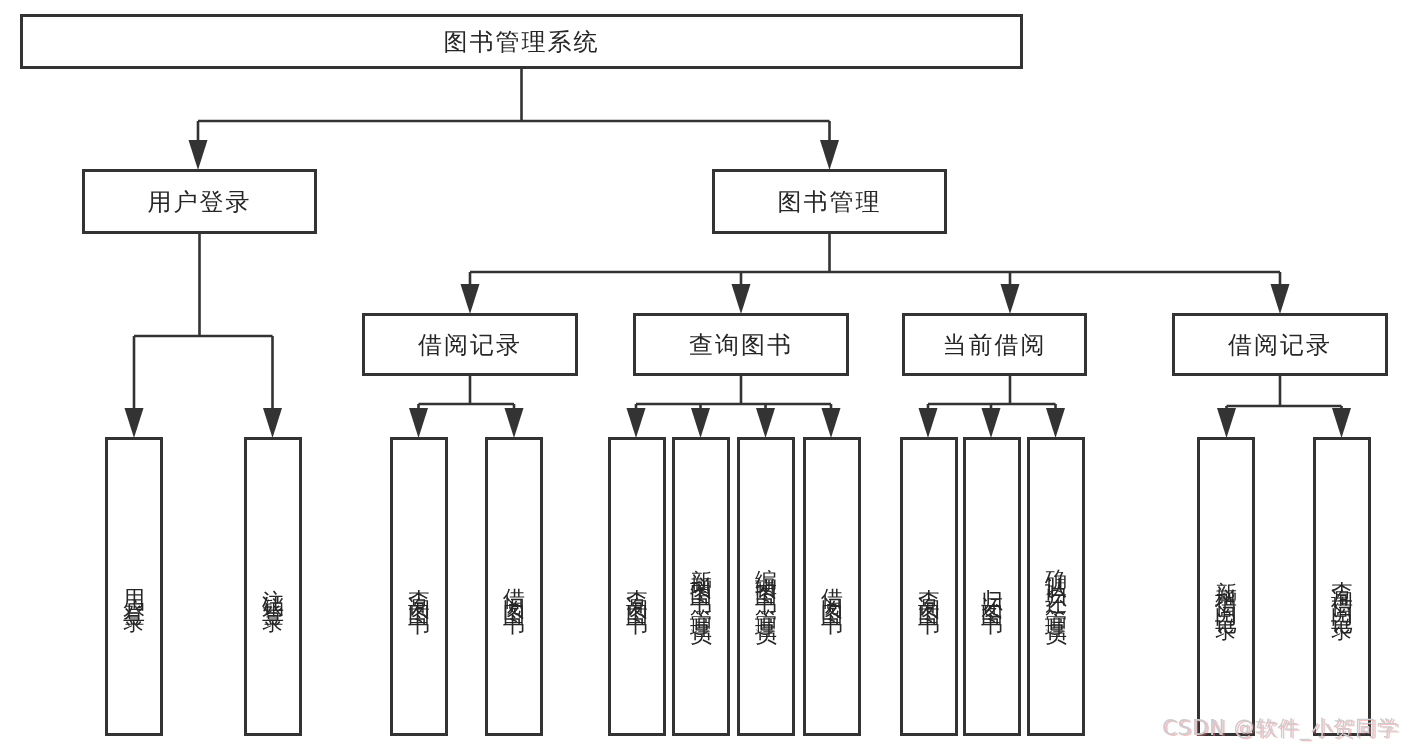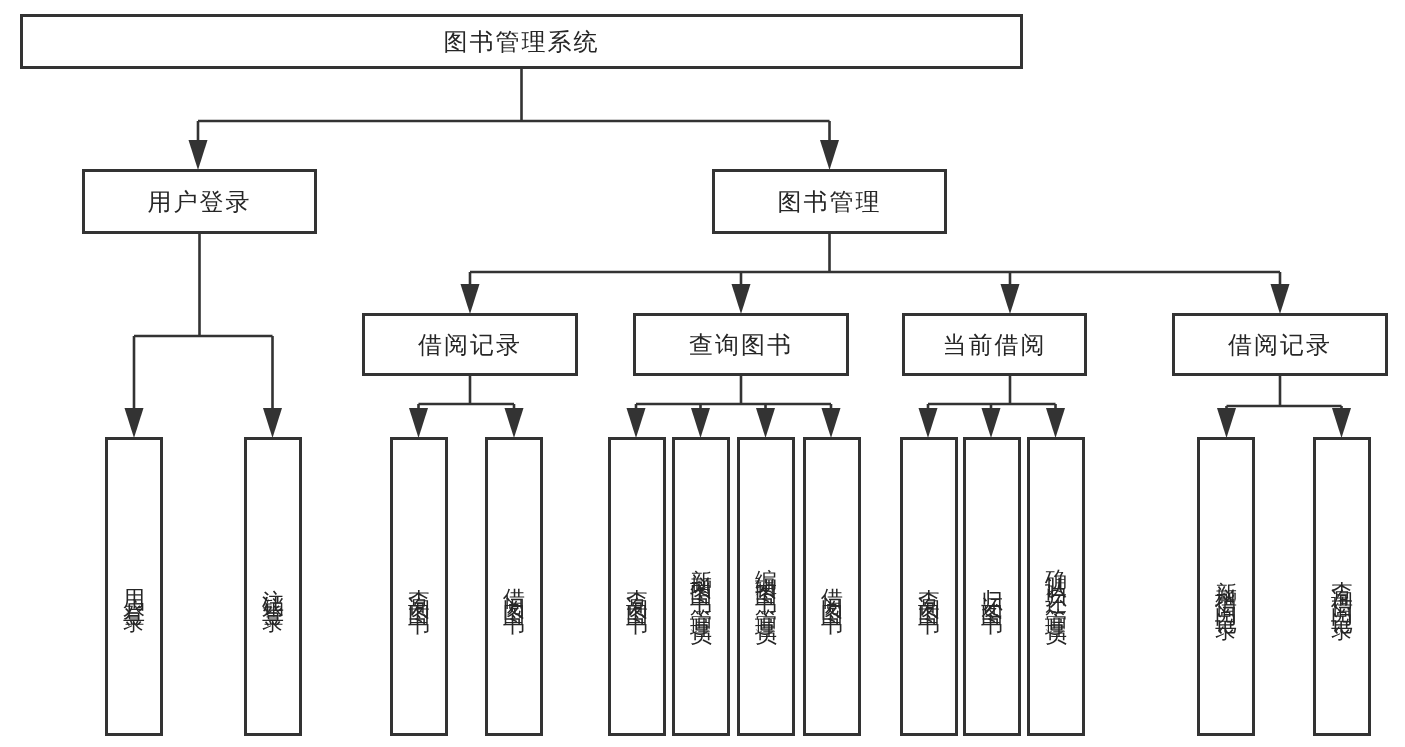--- a/index.html
+++ b/index.html
@@ -144,13 +144,14 @@
   <div class="node leaf lf-7">编辑图书（管理员）</div>
   <div class="node leaf lf-8">借阅图书</div>
 
   <div class="node leaf lf-9">查询图书</div>
   <div class="node leaf lf-10">归还图书</div>
   <div class="node leaf lf-11">确认归还（管理员）</div>
 
   <div class="node leaf lf-12">新增借阅记录</div>
   <div class="node leaf lf-13">查询借阅记录</div>
 
+  <div id="watermark">CSDN @软件_小贺同学</div>
 </div>
 
 </body></html>

